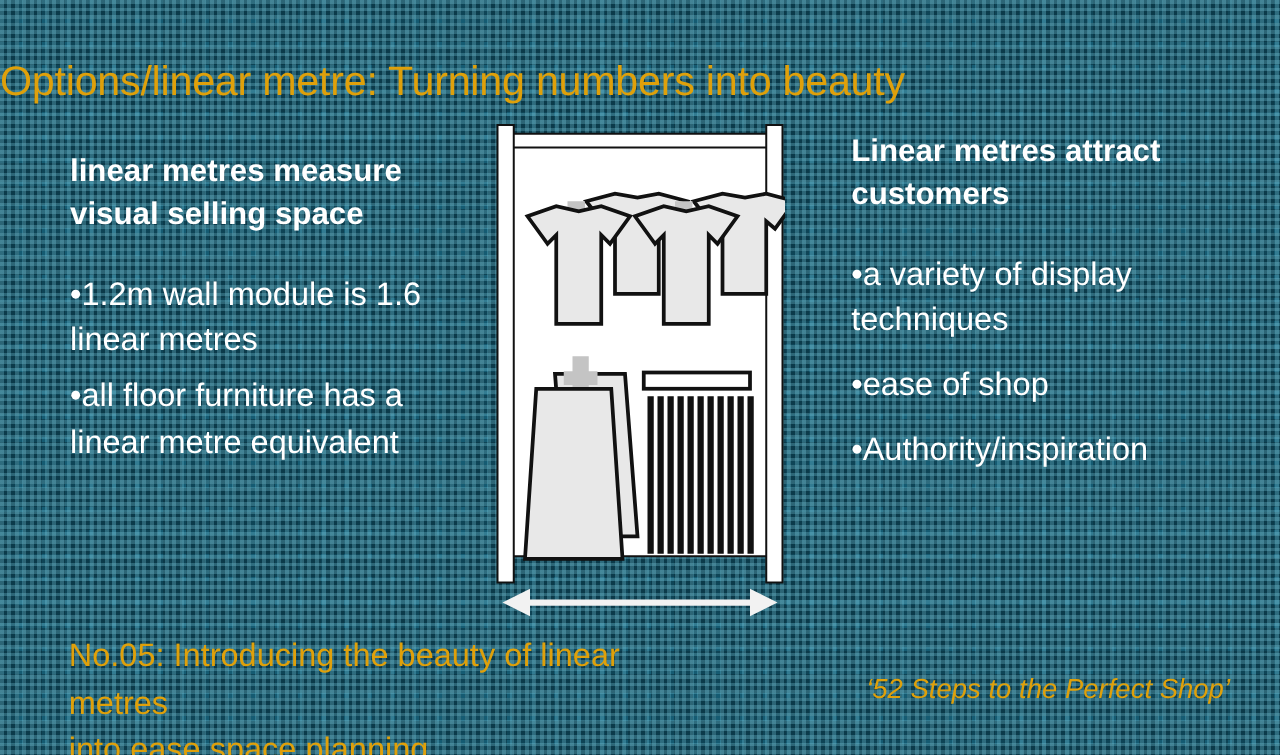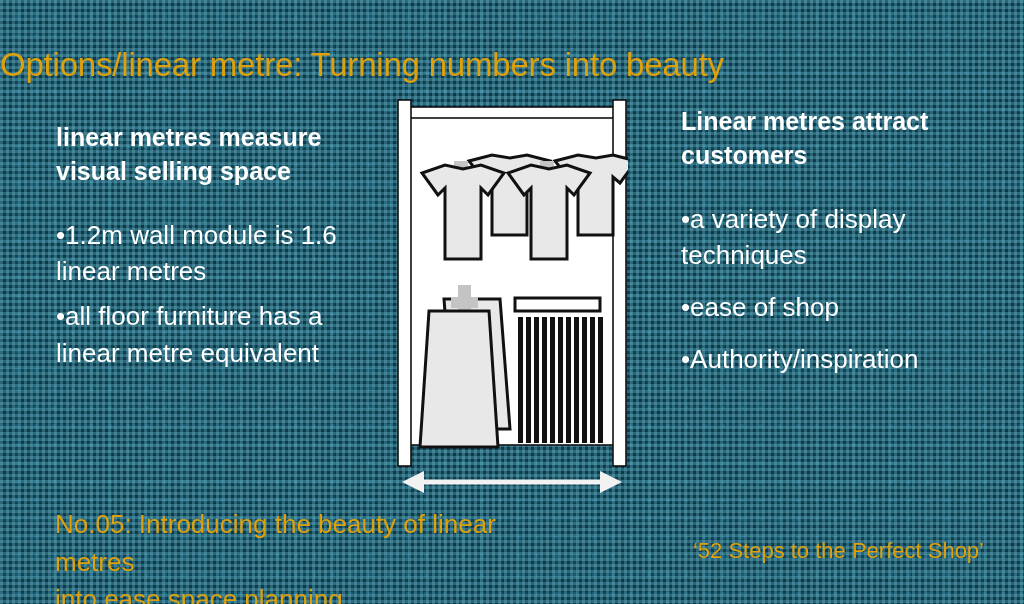--- a/index.html
+++ b/index.html
@@ -92,20 +92,21 @@
     font-size: 26px;
     line-height: 1.45;
     color: #dfa00a;
   }
   .footer-right {
     position: absolute;
     right: 40px;
     top: 538px;
     font-size: 22px;
     color: #dfa00a;
+    font-style: italic;
   }
 
   
   .illus {
     position: absolute;
     left: 396px;
     top: 99px;
     width: 232px;
     height: 395px;
   }

